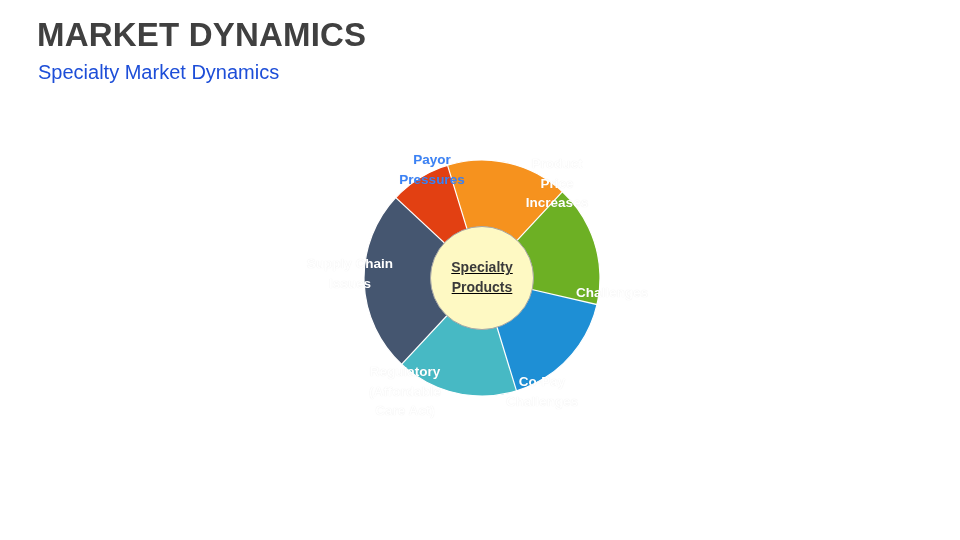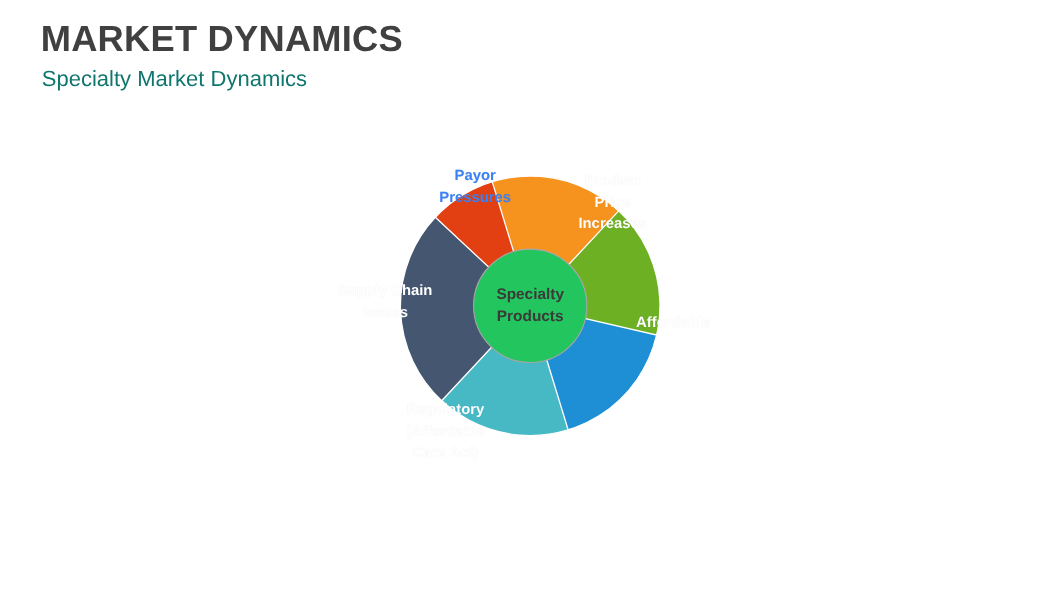--- a/index.html
+++ b/index.html
@@ -89,21 +89,21 @@
     line-height: 1.4;
     white-space: pre-line;
   }
 </style>
 </head>
 <body>
 
 <div id="slide" style="background: rgb(255, 255, 255);">
 
   <div id="title" style="color: rgb(64, 64, 64);">MARKET DYNAMICS</div>
-  <div id="subtitle" style="color: #0f766e;">Specialty Market Dynamics</div>
+  <div id="subtitle" style="color: #1d4ed8;">Specialty Market Dynamics</div>
 
   <div id="diagram">
 
     <svg class="petal-svg" viewBox="0 0 520 450" xmlns="http://www.w3.org/2000/svg">
       <defs>
 
         <path id="leafShape" d="M 0 0
                  L 118 0
                  A 118 118 0 0 1 0 118
                  Z"></path>
@@ -134,29 +134,31 @@
       </g>
     </svg>
 
     <div class="petal-label" style="left: 145px; top: 88px; width: 130px; color: #3b82f6;">Payor
 Pressures</div>
 
     <div class="petal-label" style="left: 270px; top: 92px; width: 130px; color: rgb(255, 255, 255); text-align: center;">Product
 Price
 Increases</div>
 
-    <div class="petal-label" style="left: 325px; top: 221px; width: 130px; color: rgb(255, 255, 255);">Affordable</div>
+    <div class="petal-label" style="left: 325px; top: 221px; width: 130px; color: rgb(255, 255, 255);">Challenges</div>
 
+    <div class="petal-label" style="left: 255px; top: 310px; width: 130px; color: rgb(255, 255, 255);">Co-Pay
+Challenges</div>
 
     <div class="petal-label" style="left: 113px; top: 300px; width: 140px; color: rgb(255, 255, 255);">Regulatory
 (Affordable
 Care Act)</div>
 
     <div class="petal-label" style="left: 58px; top: 192px; width: 140px; color: rgb(255, 255, 255);">Supply Chain
 Issues</div>
 
-    <div id="center-circle" style="left: 208px; top: 164px; background: #22c55e; border-color: rgb(166, 166, 166);">
+    <div id="center-circle" style="left: 208px; top: 164px; background: #fef9c3; border-color: rgb(166, 166, 166); text-decoration: underline;">
       <div id="center-label" style="color: rgb(58, 58, 58);">Specialty
 Products</div>
     </div>
 
   </div>
 </div>
 
 </body></html>

